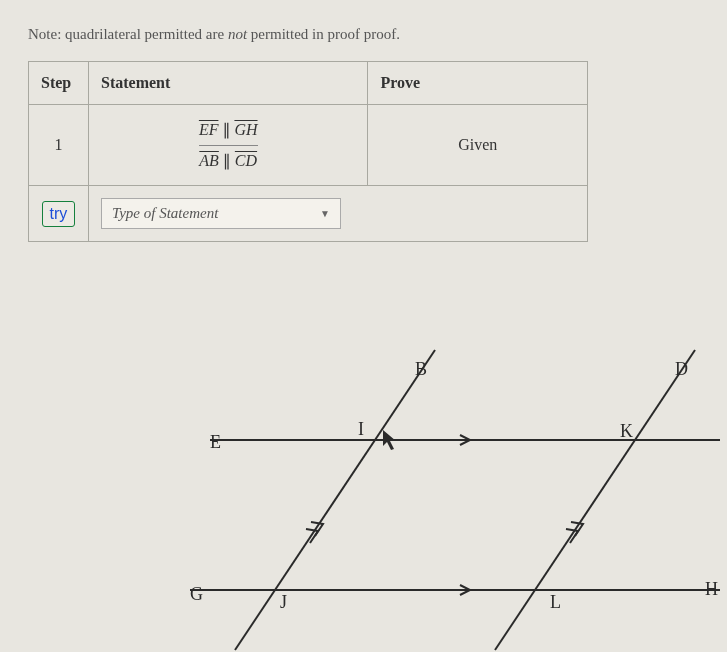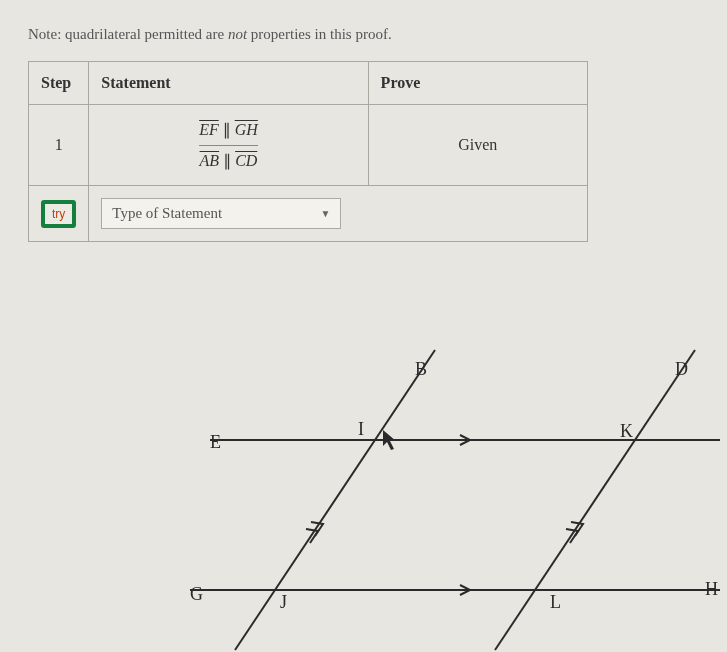--- a/index.html
+++ b/index.html
@@ -57,41 +57,42 @@
   }
   .step-col { width: 60px; text-align: center; }
   .stmt-col { width: 280px; text-align: center; font-family: Liberation Serif, serif; }
   .reason-col { width: 220px; text-align: center; }
   .stmt-inner { display:inline-block; text-align:center; line-height:1.6; }
   .hr { border-top:1px solid #888; margin:2px 0; }
 
   .try-row td { padding: 6px 8px; }
   .try-btn {
     display: inline-block;
-    border: 4px solid #15803d;
+    border: 1px solid #15803d;
     border-radius: 3px;
-    font-size: 12px;
+    font-size: 16px;
     padding: 3px 7px;
-    color: #c2410c;
+    color: #1d4ed8;
     background: #eceae4;
     font-family: Arial, sans-serif;
     cursor: pointer;
   }
   .type-select {
     display: inline-flex;
     align-items: center;
     justify-content: space-between;
     border: 1px solid #aaa;
     background: #f4f2ec;
     padding: 6px 10px;
     width: 240px;
     font-size: 15px;
     font-family: Georgia, serif;
     color: #555;
     cursor: pointer;
+    font-style: italic;
   }
   .caret {
     font-size: 10px;
     color: #666;
     margin-left: 8px;
   }
 
   
   .diagram {
     position: absolute;
@@ -107,21 +108,21 @@
     fill: #2a2a2a;
   }
 </style>
 </head>
 <body>
 
 <div class="page">
 
 
   <div class="note">
-    <span>Note: quadrilateral permitted are </span><span class="em">not</span><span> properties in this proof.</span>
+    <span>Note: quadrilateral permitted are </span><span class="em">not</span><span> permitted in proof proof.</span>
   </div>
 
   <table class="proof">
     <tbody>
         <tr>
       <th class="step-col">Step</th>
       <th class="stmt-col">Statement</th>
       <th class="reason-col">Prove</th>
     </tr>
     <tr>

